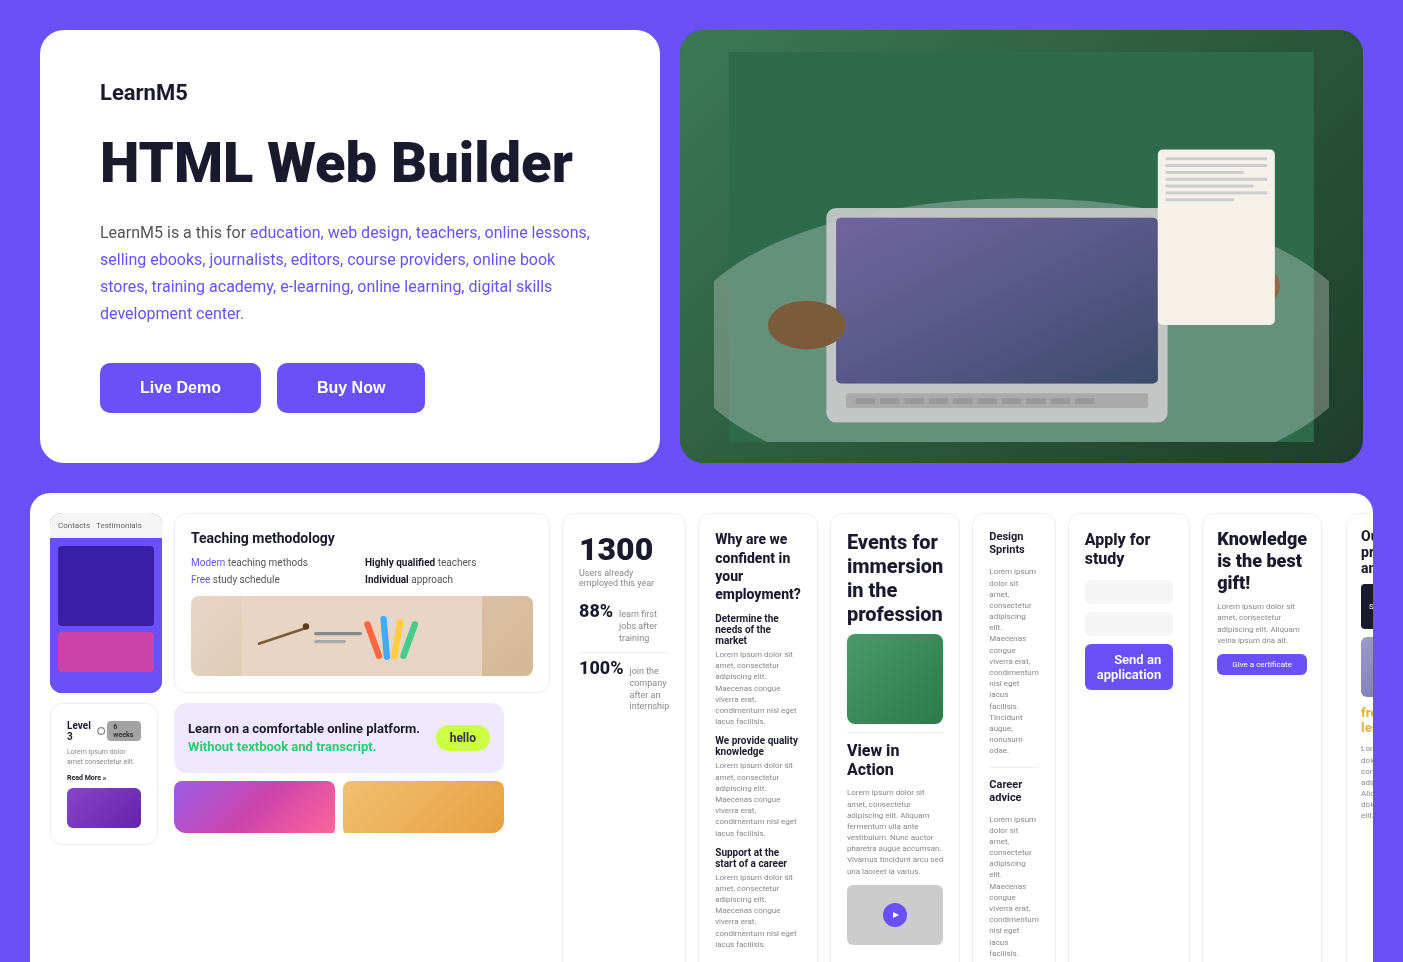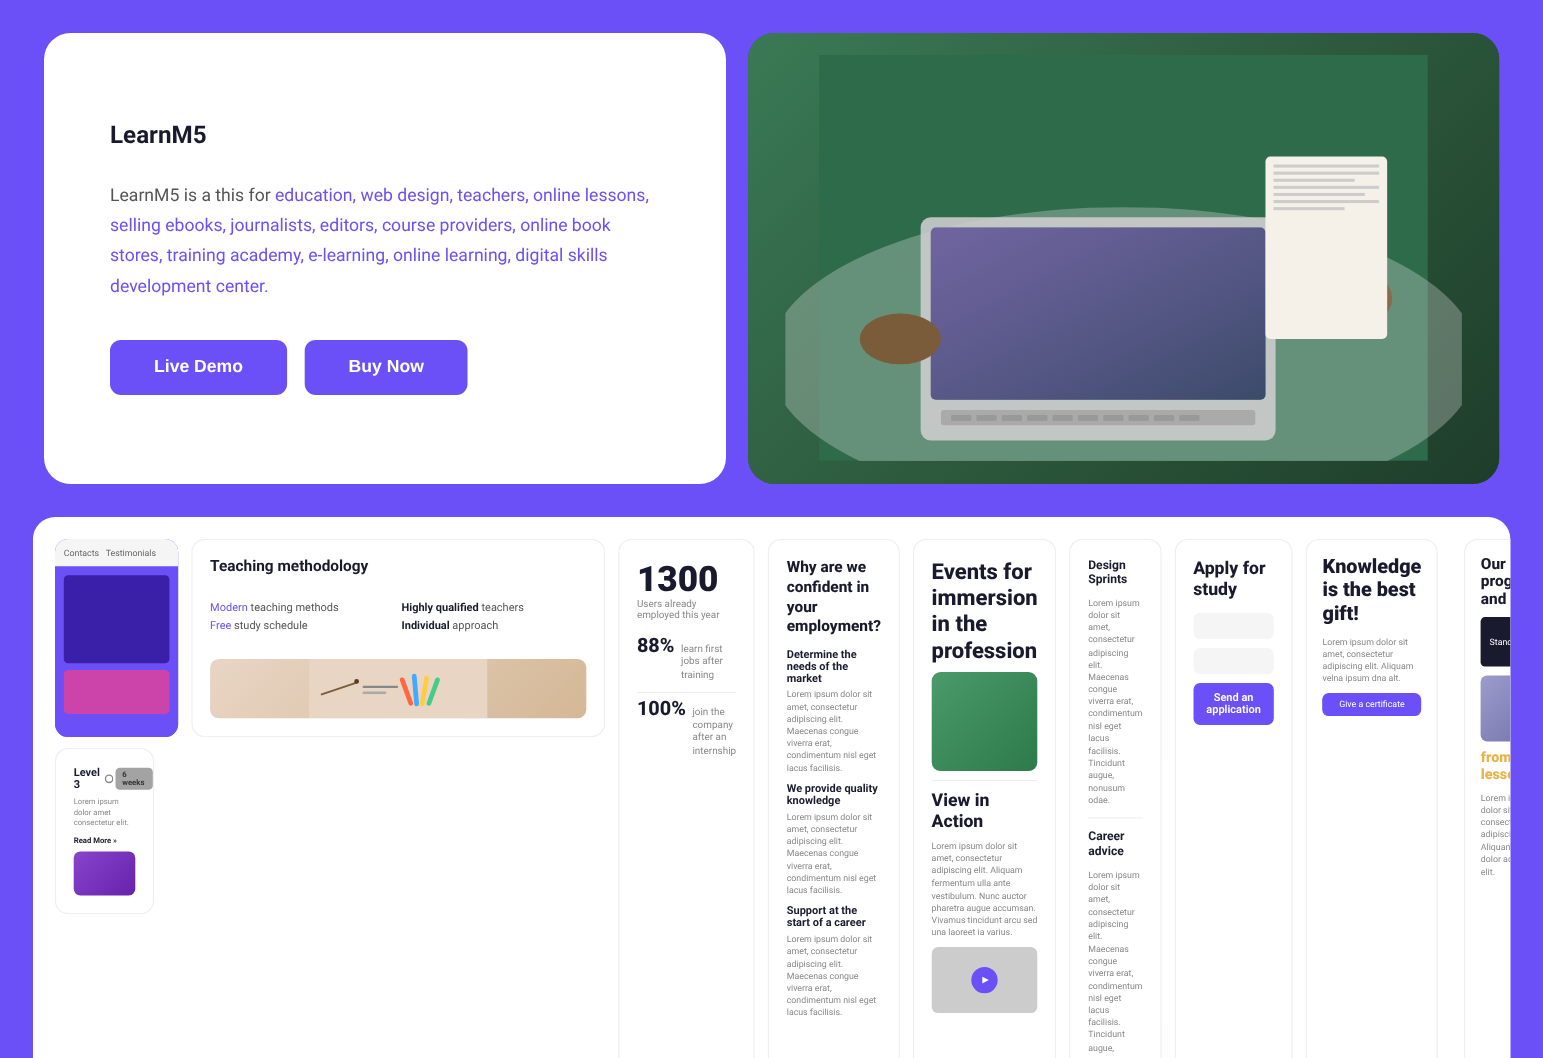--- a/index.html
+++ b/index.html
@@ -191,21 +191,21 @@
 
     
     .card-white-lg {
       background: #fff;
       border: 1px solid #eee;
       width: 376px;
       border-radius: 12px;
       padding: 16px;
       display: flex;
       flex-direction: column;
-      gap: 24px;
+      gap: 11px;
     }
 
     .card-section-title {
       font-size: 14px;
       font-weight: 700;
       color: #1a1a2e;
     }
 
     .card-grid-2 {
       display: grid;
@@ -423,23 +423,23 @@
       border-radius: 6px;
       height: 24px;
       margin-bottom: 8px;
     }
 
     .apply-btn {
       background: #6b4ff7;
       color: white;
       border-radius: 6px;
       padding: 8px 12px;
-      font-size: 10px;
+      font-size: 13px;
       font-weight: 600;
-      text-align: center;
+      text-align: right;
       margin-top: 8px;
     }
 
     
     .card-knowledge {
       background: #fff;
       border: 1px solid #eee;
       width: 155px;
       border-radius: 12px;
       padding: 14px;
@@ -525,21 +525,21 @@
     .programs-desc {
       font-size: 8px;
       color: #888;
       line-height: 1.4;
     }
 
     
     .card-level {
       background: #fff;
       border: 1px solid #eee;
-      width: 90px;
+      width: 108px;
       border-radius: 12px;
       padding: 16px;
       display: flex;
       flex-direction: column;
       gap: 6px;
     }
 
     .level-text {
       font-size: 10px;
       font-weight: 700;
@@ -579,20 +579,21 @@
       gap: 10px;
     }
   </style>
 </head>
 <body>
 
 <div class="top-section">
 
   <div class="hero-card">
     <div class="brand-name">LearnM5</div>
+    <h1 class="hero-title">HTML Web Builder</h1>
     <p class="hero-description">
       <span>LearnM5 is a this for </span>
       <span class="highlight">education, web design, teachers, online lessons, selling ebooks, journalists, editors, course providers, online book stores, training academy, e-learning, online learning, digital skills development center.</span>
     </p>
     <div class="hero-buttons">
       <button class="btn-primary">Live Demo</button>
       <button class="btn-outline">Buy Now</button>
     </div>
   </div>
 
@@ -698,20 +699,35 @@
           <rect x="90" y="45" width="60" height="4" rx="2" fill="#888"></rect>
           <rect x="90" y="55" width="40" height="4" rx="2" fill="#aaa"></rect>
 
           <rect x="160" y="30" width="8" height="50" rx="4" fill="#ff6644" transform="rotate(-20, 164, 55)"></rect>
           <rect x="175" y="25" width="8" height="55" rx="4" fill="#44aaff" transform="rotate(-5, 179, 52)"></rect>
           <rect x="190" y="28" width="8" height="52" rx="4" fill="#ffcc44" transform="rotate(10, 194, 54)"></rect>
           <rect x="205" y="30" width="8" height="50" rx="4" fill="#44cc88" transform="rotate(20, 209, 55)"></rect>
         </svg>
       </div>
     </div>
+    <div style="border-radius:12px; overflow:hidden; width:330px; height:130px;">
+      <div class="bottom-row" style="height:70px; background:#f0e8ff;">
+        <div>
+          <div class="platform-text">
+            <span>Learn on a comfortable online platform.</span>
+          </div>
+          <div class="platform-text green" style="color:#2ecc71; font-size:13px;">Without textbook and transcript.</div>
+        </div>
+        <div class="hello-badge">hello</div>
+      </div>
+      <div style="display:flex; gap:8px; padding:8px 0 0 0;">
+        <div class="card-image-placeholder2" style="flex:1; height:55px;"></div>
+        <div class="card-image-placeholder3" style="flex:1; height:55px;"></div>
+      </div>
+    </div>
   </div>
 
   <div class="card-stats">
     <div class="stat-big">1300</div>
     <div class="stat-label">Users already employed this year</div>
     <div class="stat-row">
       <div class="stat-pct">88%</div>
       <div class="stat-desc">learn first jobs after training</div>
     </div>
     <div style="height:1px; background:#eee; margin: 4px 0;"></div>

